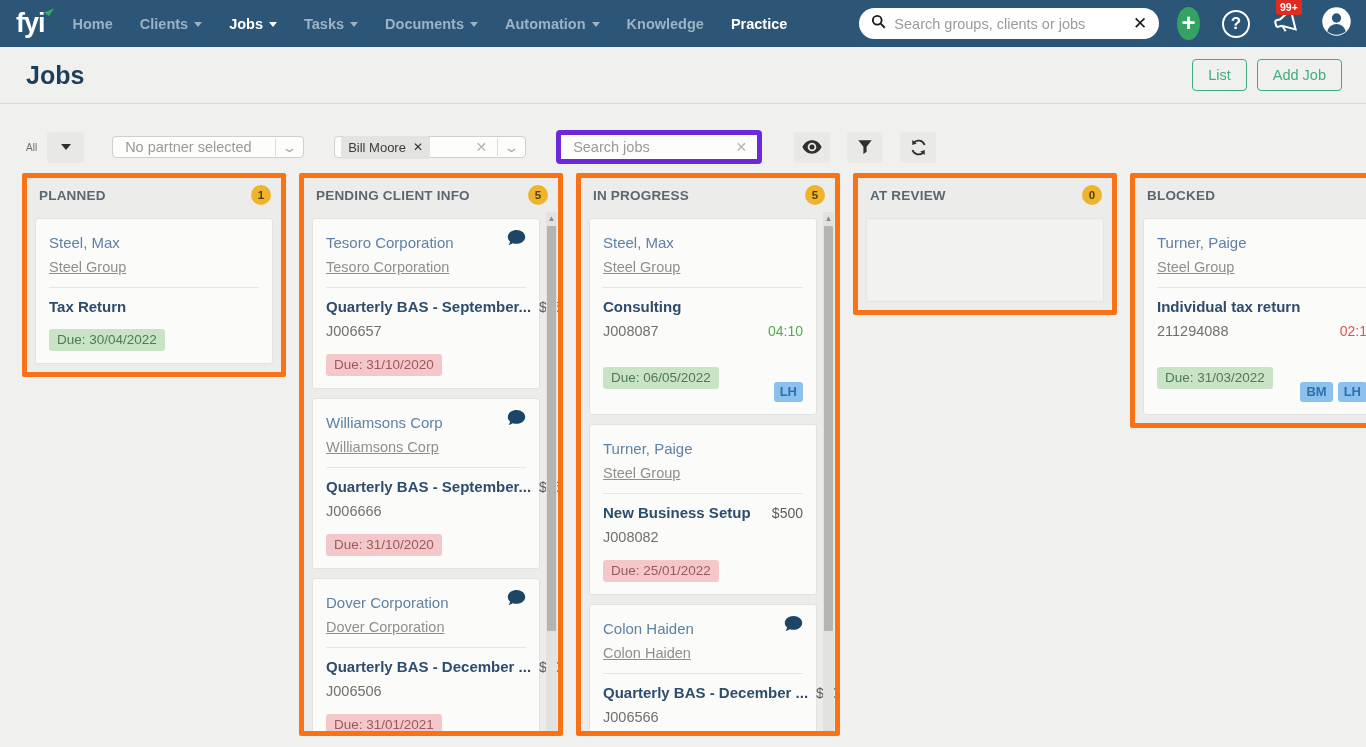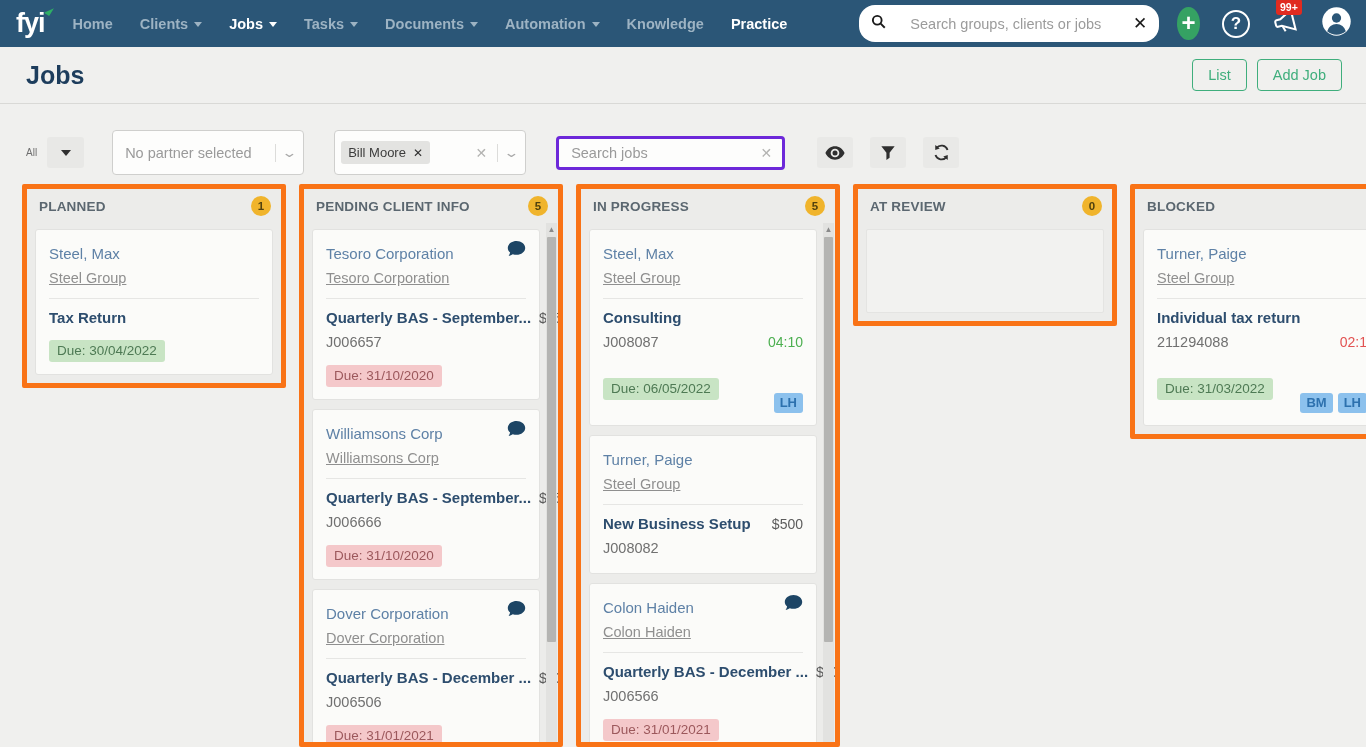--- a/index.html
+++ b/index.html
@@ -30,22 +30,22 @@
   .nav-item {
     color:#9db3c3; font-size:14.5px; font-weight:600; cursor:pointer;
     display:flex; align-items:center; gap:6px; white-space:nowrap;
   }
   .nav-item.active, .nav-item.bright { color:#ffffff; }
   .nav-item .caret {
     width:0; height:0; border-left:4.5px solid transparent; border-right:4.5px solid transparent;
     border-top:5px solid currentColor; display:inline-block; margin-top:2px;
   }
   .nav-search {
-    margin-left:72px; width:424px; height:37px; background:#fff; border-radius:16px;
-    display:flex; align-items:center; padding:0 12px; gap:24px;
+    margin-left:72px; width:424px; height:31px; background:#fff; border-radius:16px;
+    display:flex; align-items:center; padding:0 12px; gap:8px;
   }
   .nav-search input {
     flex:1; border:none; outline:none; font-size:14.5px; color:#444;
     font-family:inherit; background:transparent;
   }
   .nav-search input::placeholder { color:#9b9b9b; }
   .nav-search .clear-x { color:#1a1a1a; font-weight:bold; font-size:17px; cursor:pointer; line-height:1; }
   .add-btn {
     width:33px; height:33px; border-radius:50%; background:#35a263; color:#fff;
     font-size:24px; font-weight:bold; display:flex; align-items:center; justify-content:center;
@@ -82,36 +82,36 @@
   .scope-label { color:#6e6e6e; font-size:10px; }
   .scope-caret-btn {
     width:37px; height:31px; background:#e8e8e6; border-radius:3px; cursor:pointer;
     display:flex; align-items:center; justify-content:center; border:none;
   }
   .scope-caret-btn .caret-down {
     width:0; height:0; border-left:5px solid transparent; border-right:5px solid transparent;
     border-top:6px solid #2f2f2f;
   }
   .select-box {
-    height:45px; background:#fdfdfc; border:1px solid #cfcfcd; border-radius:4px;
+    height:22px; background:#fdfdfc; border:1px solid #cfcfcd; border-radius:4px;
     display:flex; align-items:center; padding:0 8px 0 12px; margin-right:30px; cursor:pointer;
   }
   .select-box .sel-text { color:#9a9a9a; font-size:14.5px; flex:1; }
   .select-box .divider { width:1px; height:18px; background:#dcdcda; margin:0 8px; }
   .select-box .chev { color:#a9a9a9; font-size:13px; transform:scaleX(1.5); }
   .select-box .sel-clear { color:#b3b3b1; font-size:14px; margin:0 2px; }
   .partner-select { width:192px; }
   .staff-select { width:192px; padding-left:6px; }
   .tag-pill {
     background:#e3e3e1; border-radius:3px; padding:4px 7px; font-size:13px; color:#3c3c3c;
     display:flex; align-items:center; gap:7px;text-align:right;
   }
   .tag-pill .tag-x { font-weight:bold; font-size:12px; color:#2f2f2f; cursor:pointer; }
   .search-jobs {
-    width:229px; height:34px; background:#fdfdfc; border:3px solid #6d28d9; border-radius:4px;
+    width:206px; height:34px; background:#fdfdfc; border:5px solid #6d28d9; border-radius:4px;
     display:flex; align-items:center; padding:0 10px 0 12px; margin-right:32px;
   }
   .search-jobs input {
     flex:1; border:none; outline:none; background:transparent; font-size:14.5px;
     color:#444; font-family:inherit; min-width:0;
   }
   .search-jobs input::placeholder { color:#9a9a9a; }
   .search-jobs .sel-clear { color:#b3b3b1; font-size:14px; cursor:pointer; }
   .tool-btn {
     width:36px; height:31px; background:#e9e9e7; border:none; border-radius:3px;
@@ -460,20 +460,23 @@
           </div>
           <div class="group-link">Steel Group</div>
           <div class="card-divider"></div>
           <div class="title-row">
             <span class="job-title">New Business Setup</span>
             <span class="job-price">$500</span>
           </div>
           <div class="num-row">
             <span class="job-number">J008082</span>
           </div>
+          <div class="badge-row">
+            <span class="due-badge red">Due: 25/01/2022</span>
+          </div>
         </div>
         <div class="card">
           <div class="card-row1">
             <a class="client-link">Colon Haiden</a>
             <span class="comment-icon">
               <svg width="19" height="16" viewBox="0 0 24 20" fill="#1d4565">
                 <path d="M12 0C5.9 0 1 3.9 1 8.7c0 2.2 1.1 4.3 2.9 5.8-.2 1.5-.8 2.9-1.9 4 2-.1 3.9-.9 5.3-2 1.5.5 3.1.8 4.7.8 6.1 0 11-3.9 11-8.6S18.1 0 12 0z"></path>
               </svg>
             </span>
           </div>

